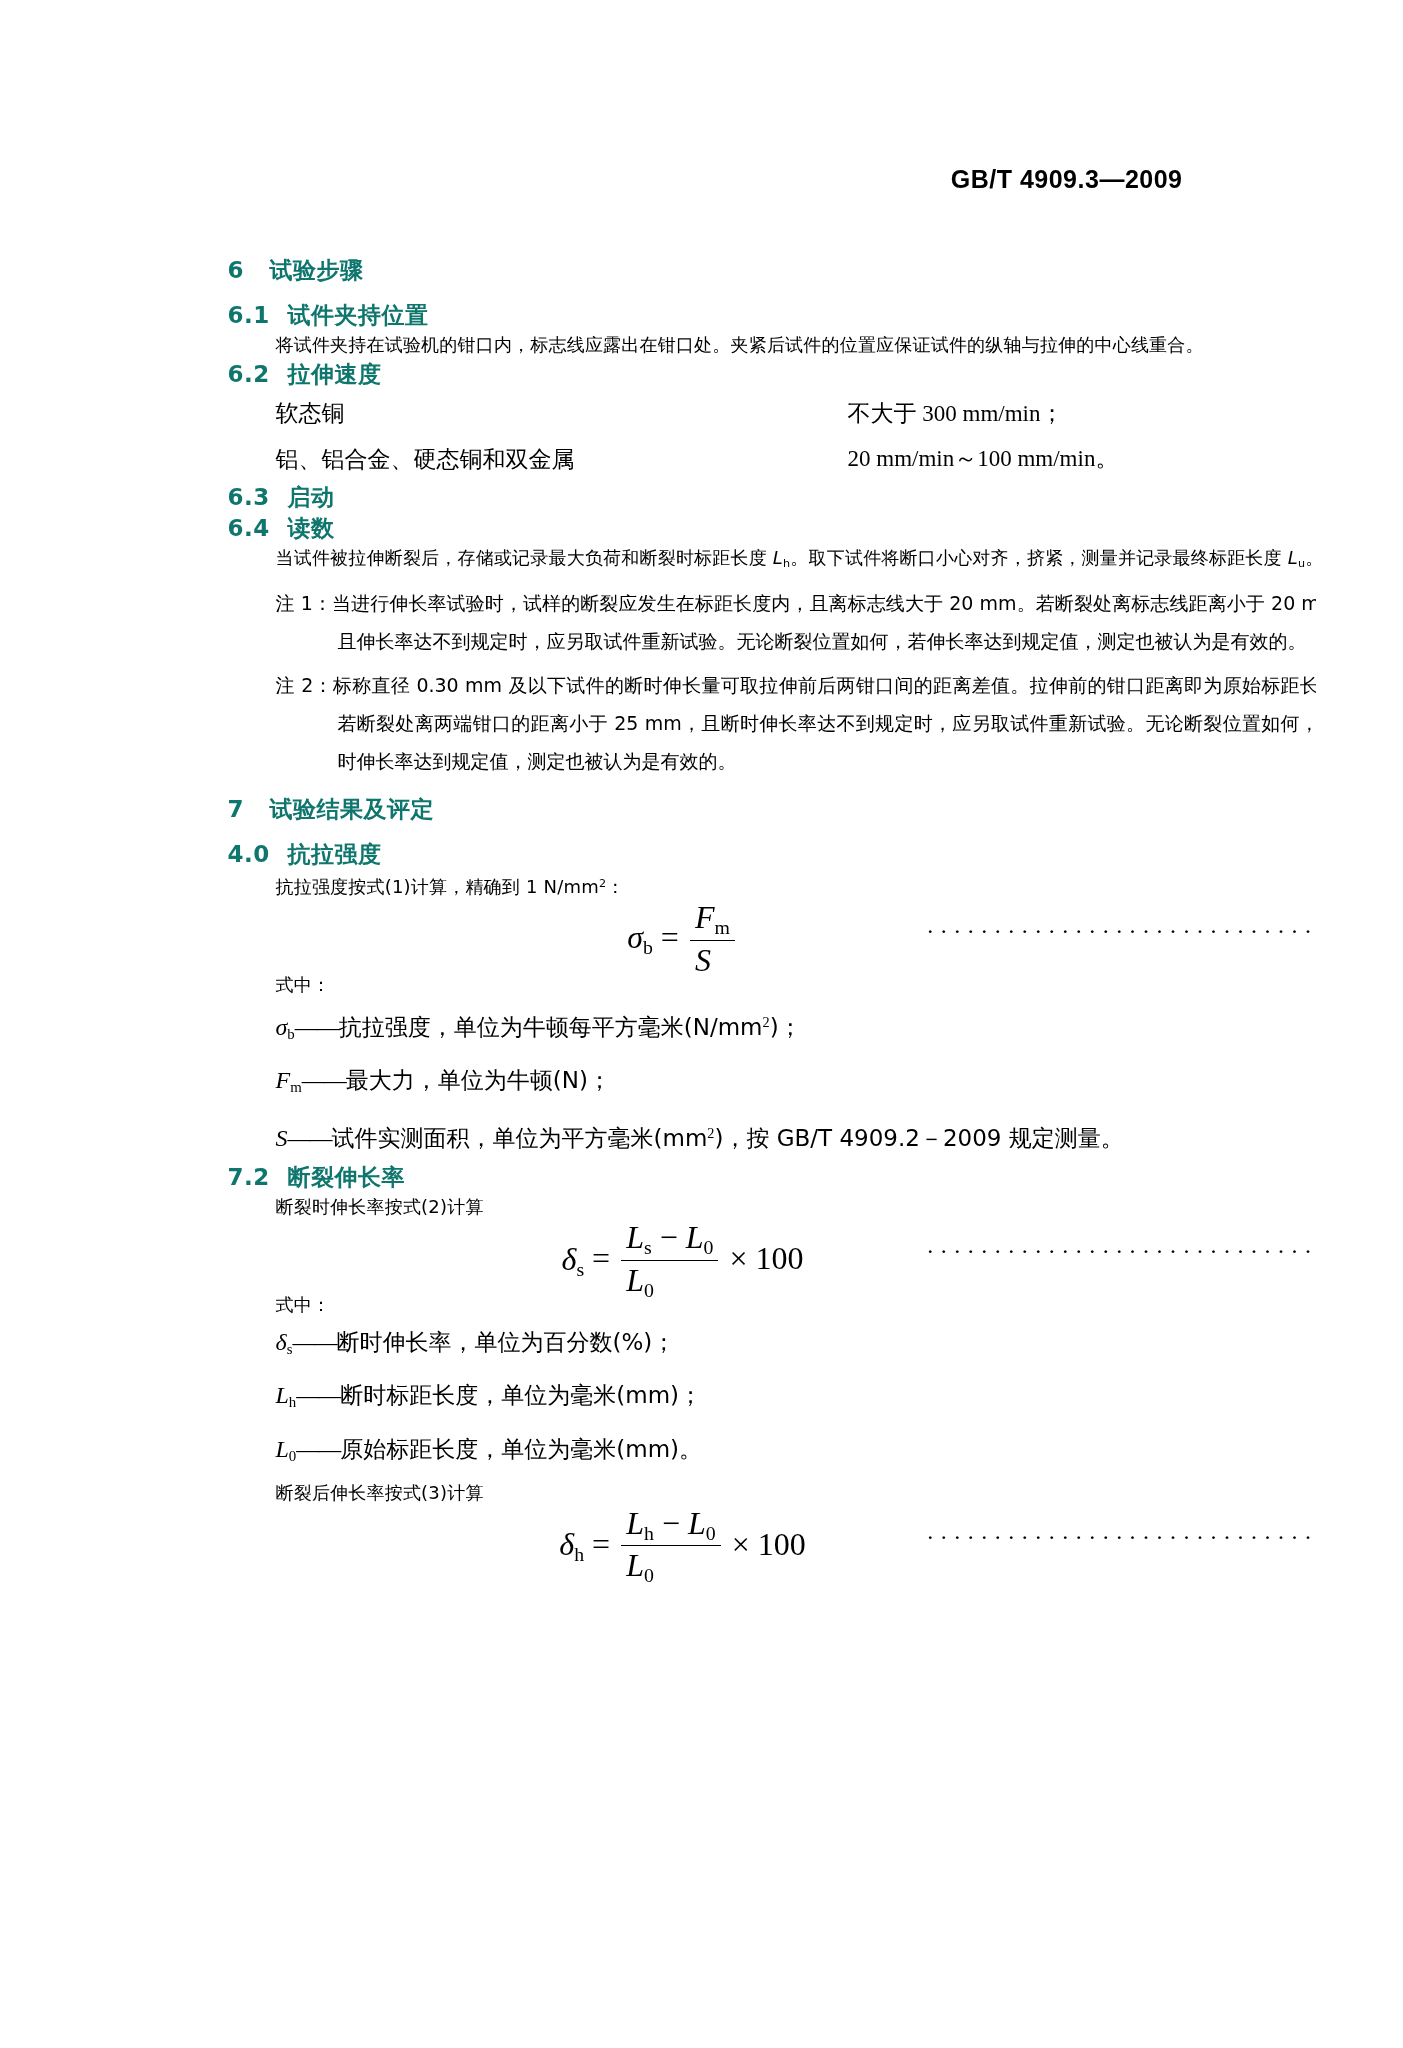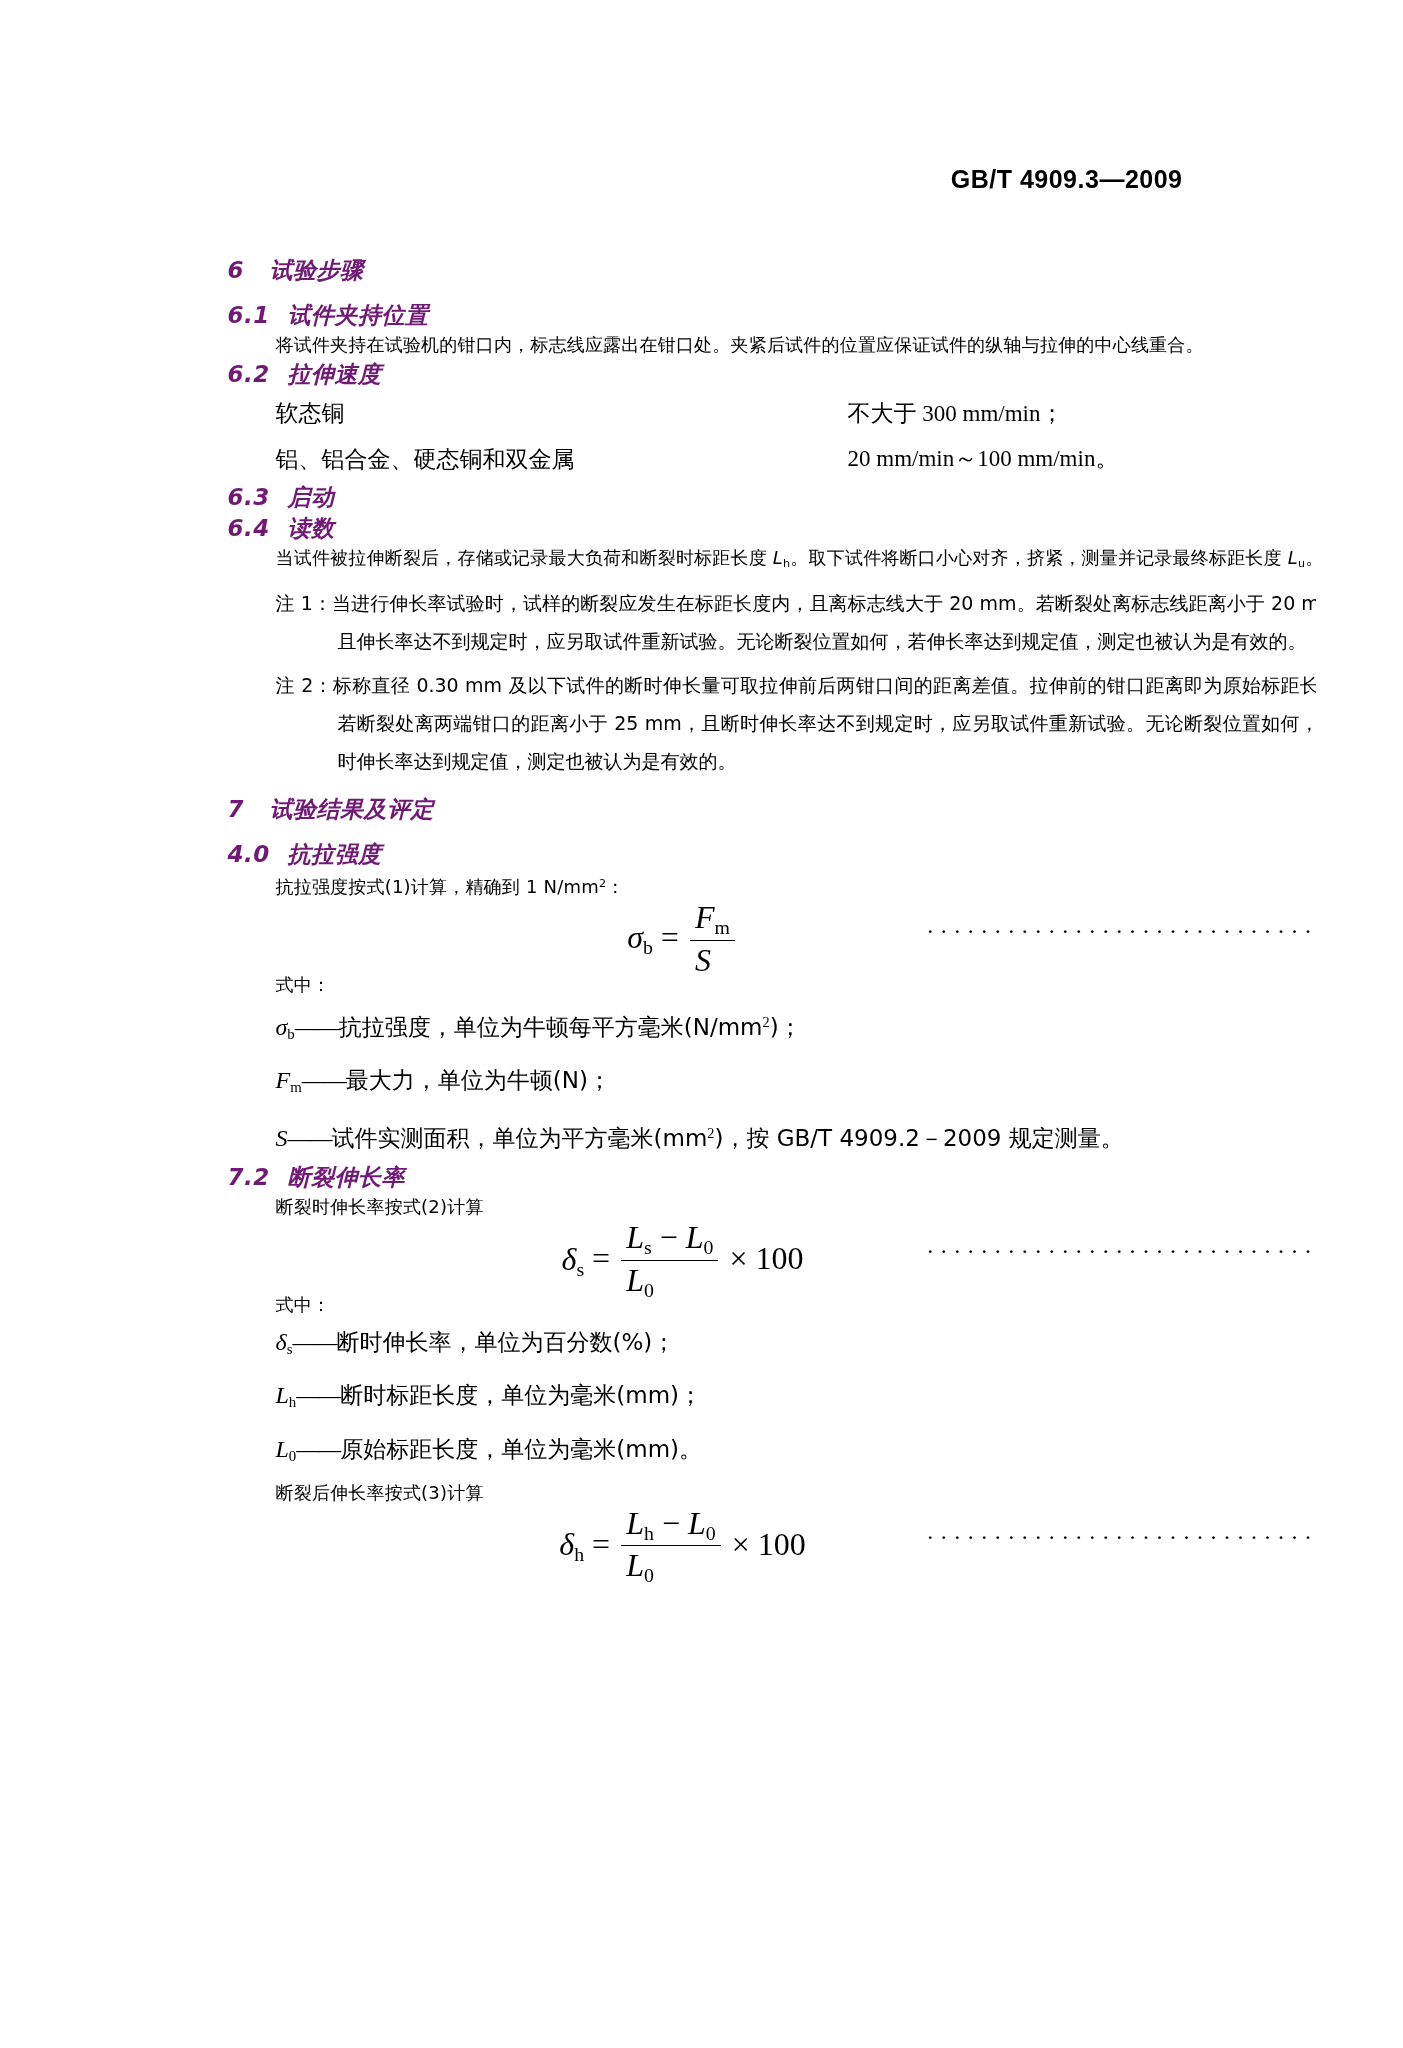--- a/index.html
+++ b/index.html
@@ -36,23 +36,22 @@
     font-weight: bold;
     font-size: 25px;
     letter-spacing: 0.5px;
     white-space: nowrap;
   }
 
   
   .h1, .h2 {
     font-family: "DejaVu Sans", "Liberation Sans", sans-serif;
     font-weight: bold;
-    color: #701a75;
-    white-space: nowrap;
-    font-style: italic;
+    color: #0f766e;
+    white-space: nowrap;
   }
   .h1 {
     font-size: 23px;
     letter-spacing: 0.5px;
   }
   .h2 {
     font-size: 23px;
     letter-spacing: 0.5px;
   }
   .num {

